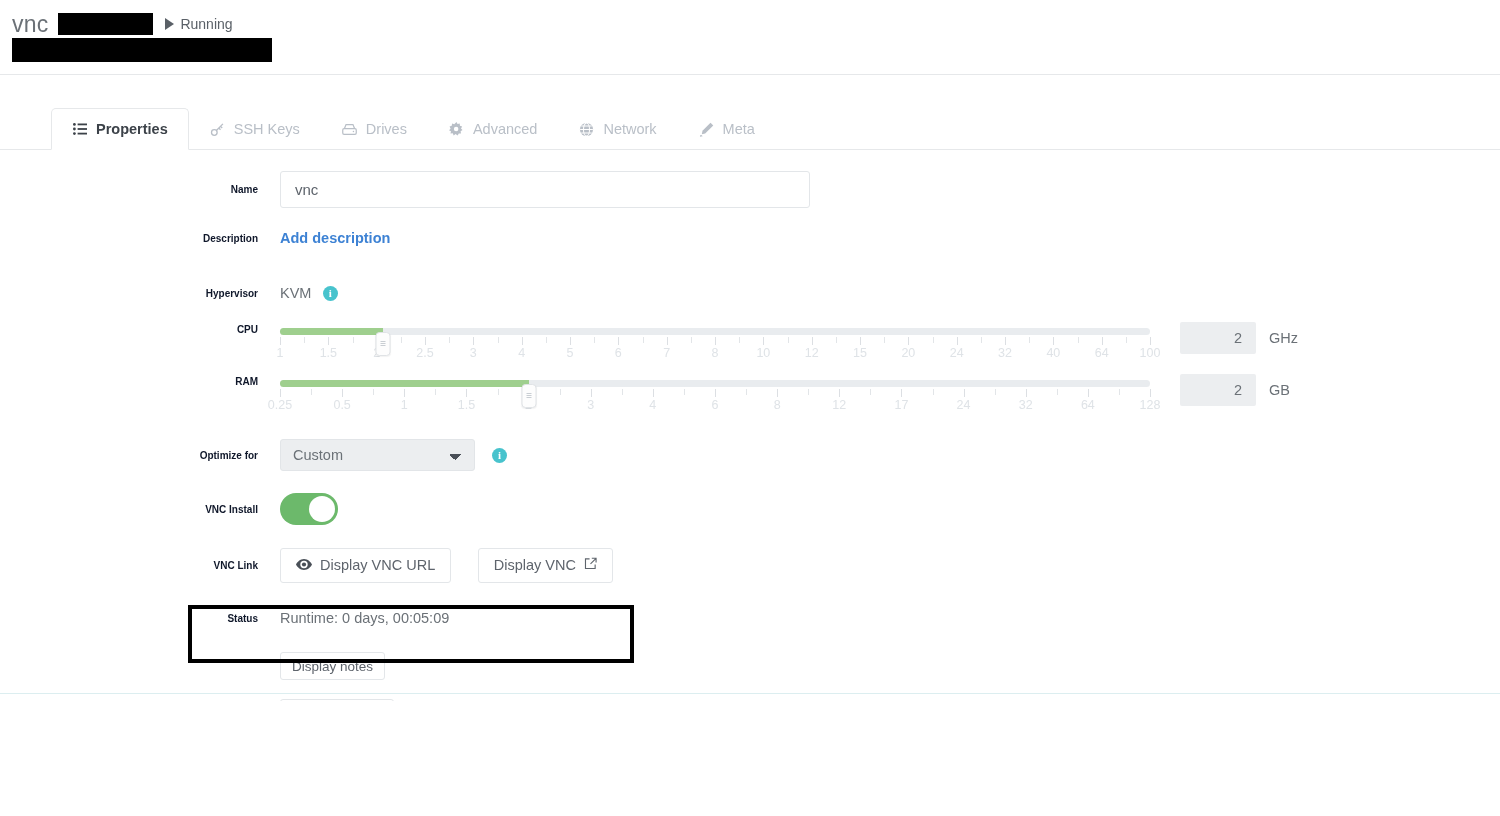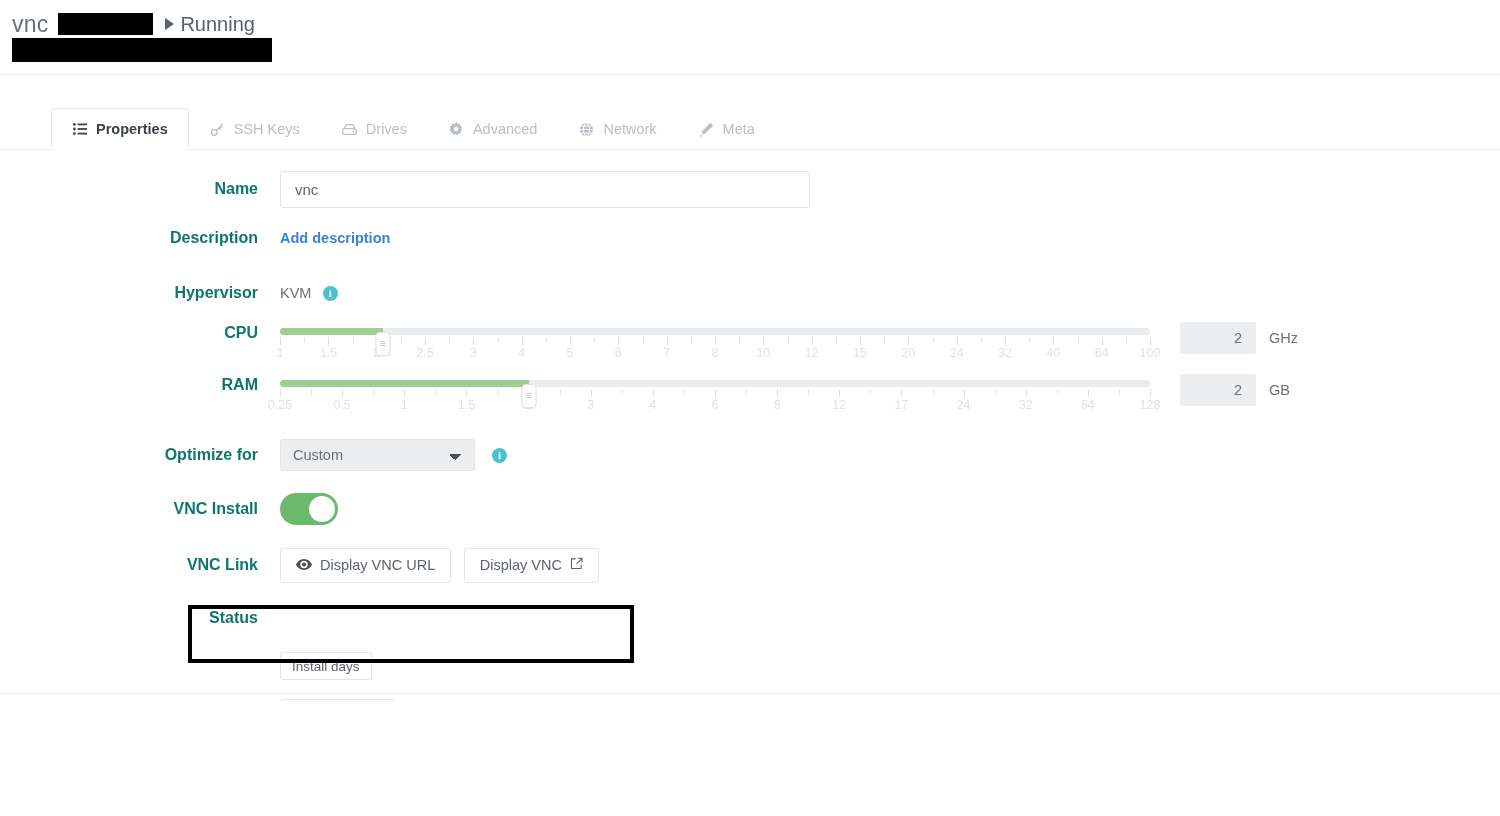--- a/index.html
+++ b/index.html
@@ -12,38 +12,38 @@
   }
   .page { position: relative; width: 1500px; height: 701px; overflow: hidden; background:#fff; }
 
   
   .header { position: relative; height: 75px; border-bottom: 1px solid #e6e8ea; background:#fff; }
   .title-row { position: absolute; left: 12px; top: 10px; display: flex; align-items: center; height: 28px; }
   .title-text { font-size: 23px; color: #6b7177; letter-spacing: .2px; font-weight: 400; }
   .redact-inline { width: 95px; height: 22px; background: #000; margin-left: 10px; }
   .status-wrap { display:flex; align-items:center; margin-left: 12px; }
   .play-icon { width: 0; height: 0; border-left: 9px solid #5a6067; border-top: 6px solid transparent; border-bottom: 6px solid transparent; margin-right: 6px; }
-  .status-text { font-size: 20px; color: #5a6067; }
+  .status-text { font-size: 14px; color: #5a6067; }
   .redact-bar { position: absolute; left: 12px; top: 38px; width: 260px; height: 24px; background:#000; }
 
   
   .tabbar { position: relative; height: 75px; }
   .tabs { position: absolute; left: 32px; bottom: 0; display: flex; align-items: flex-end; margin-left: 19px; }
   .tab { display:flex; align-items:center; gap: 9px; height: 42px; padding: 0 20px; font-size: 14.5px;
          color:#b9bfc7; border: 1px solid transparent; border-radius: 5px 5px 0 0; background: transparent;
          position: relative; cursor: pointer; white-space: nowrap; }
   .tab.active { color:#3c4249; font-weight: 700; background:#fff; border-color:#e6e8ea; border-bottom-color:#fff; z-index:3; }
   .tab .ticon { display:inline-flex; width:15px; height:15px; align-items:center; justify-content:center; }
   .tab svg { display:block; }
   .tabline { position:absolute; left:0; right:0; bottom:0; height:1px; background:#e6e8ea; z-index:1; }
 
   
   .form { position: relative; padding-top: 14px; }
   .row { display: flex; align-items: flex-start; margin-bottom: 0; }
-  .lbl { width: 280px; text-align: right; padding-right: 22px; font-size: 16px; font-weight: 700; color:#0f766e;
+  .lbl { width: 280px; text-align: right; padding-right: 22px; font-size: 10px; font-weight: 700; color:#0f172a;
          flex: 0 0 280px; }
   .fld { flex: 1 1 auto; position: relative; }
 
   .row-name { height: 50px; align-items: center; }
   .name-input { width: 530px; height: 37px; border: 1px solid #e3e6e9; border-radius: 3px; padding: 0 14px;
                 font-size: 15px; color:#5e646c; font-family: "Liberation Sans", sans-serif; background:#fff; outline:none; }
   .row-desc { height: 48px; align-items: center; }
   .link { color: #3d82d4; font-size: 14.5px; font-weight: 700; text-decoration: none; cursor: pointer; }
   .row-hyp { height: 62px; align-items: center; }
   .plain { font-size: 14.5px; color:#6b7177; }
@@ -85,21 +85,21 @@
   .row-tunnel { height: 54px; align-items: center; }
   .toggle { width: 58px; height: 32px; border-radius:16px; background:#6cb96b; position:relative; cursor:pointer; }
   .toggle .knob { position:absolute; top:3px; right:3px; width:26px; height:26px; border-radius:50%; background:#fff; }
 
   
   .hl-box { position:absolute; left:188px; top:605px; width:446px; height:58px; border:4px solid #000; }
   .row-vnc { height: 58px; align-items: center; }
   .btn { display:inline-flex; align-items:center; gap:8px; height:35px; padding:0 15px; border:1px solid #e3e6e9;
          border-radius:3px; background:#fff; font-size:14.5px; color:#5e646c; cursor:pointer;
          font-family:"Liberation Sans", sans-serif; white-space:nowrap; }
-  .btn + .btn { margin-left: 8px; }
+  .btn + .btn { margin-left: 22px; }
 
   .row-status { height: 48px; align-items: center; }
   .row-notes { height: 48px; align-items: center; }
   .row-cloud { height: 52px; align-items: center; }
   .btn-sm { height:28px; padding:0 11px; font-size:13.5px; }
 
   .bottom-rule { position:absolute; left:0; bottom:7px; width:100%; height:1px; background:#dceef0; }
 </style>
 </head>
 <body>
@@ -401,27 +401,30 @@
                   <path d="M8.4 1.4H13v4.4M13 1.4L7 7.4"></path>
             </g>
               </svg>
           </span>
         </button>
       </div>
     </div>
 
     <div class="row row-status">
       <div class="lbl">Status</div>
+      <div class="fld">
+        <span class="plain">Runtime: 0 days, 00:05:09</span>
+      </div>
     </div>
 
     <div class="row row-notes">
       <div class="lbl"></div>
       <div class="fld">
         <button class="btn btn-sm">
-          <span>Install days</span>
+          <span>Display notes</span>
         </button>
       </div>
     </div>
 
     <div class="row row-cloud">
       <div class="lbl"></div>
       <div class="fld" style="display:flex;align-items:center;">
         <button class="btn">
           <span>
             <svg width="17" height="11" viewBox="0 0 18 12">

